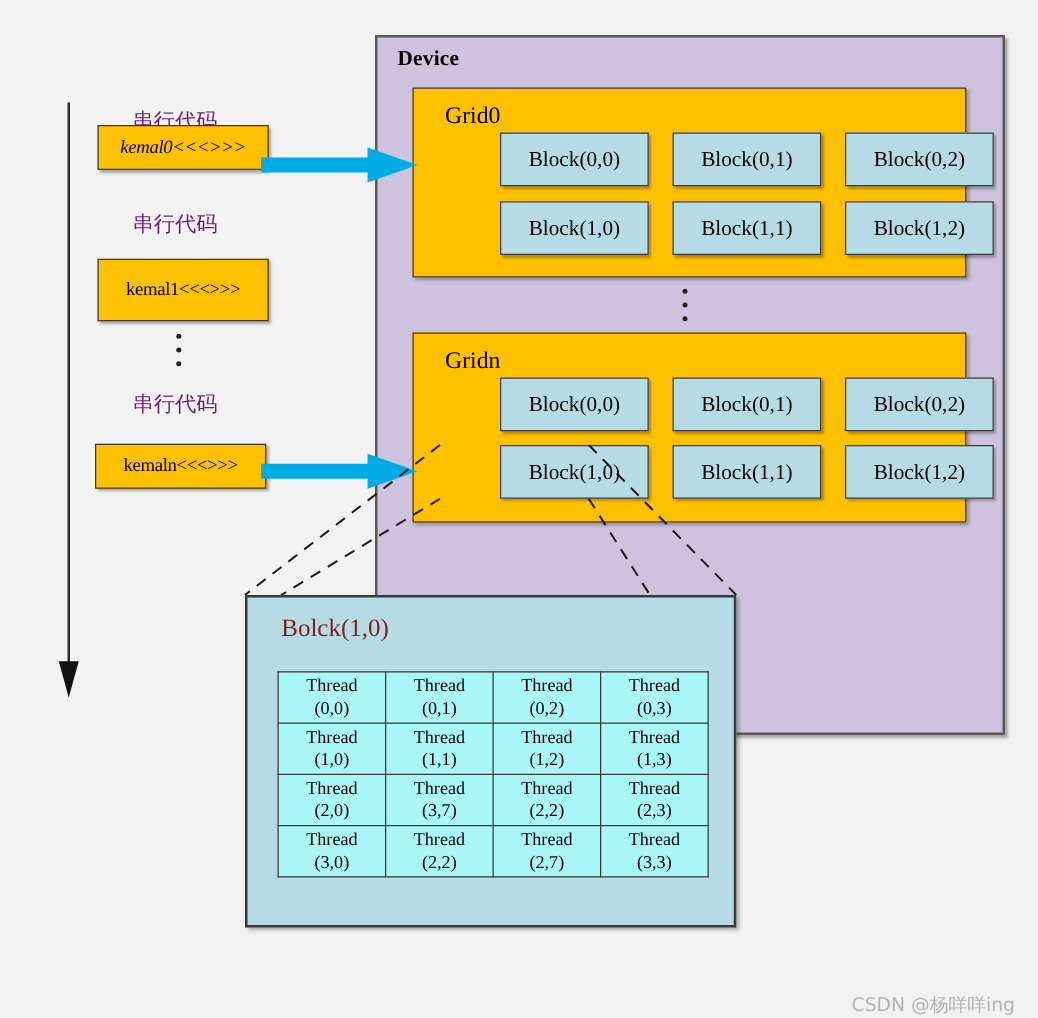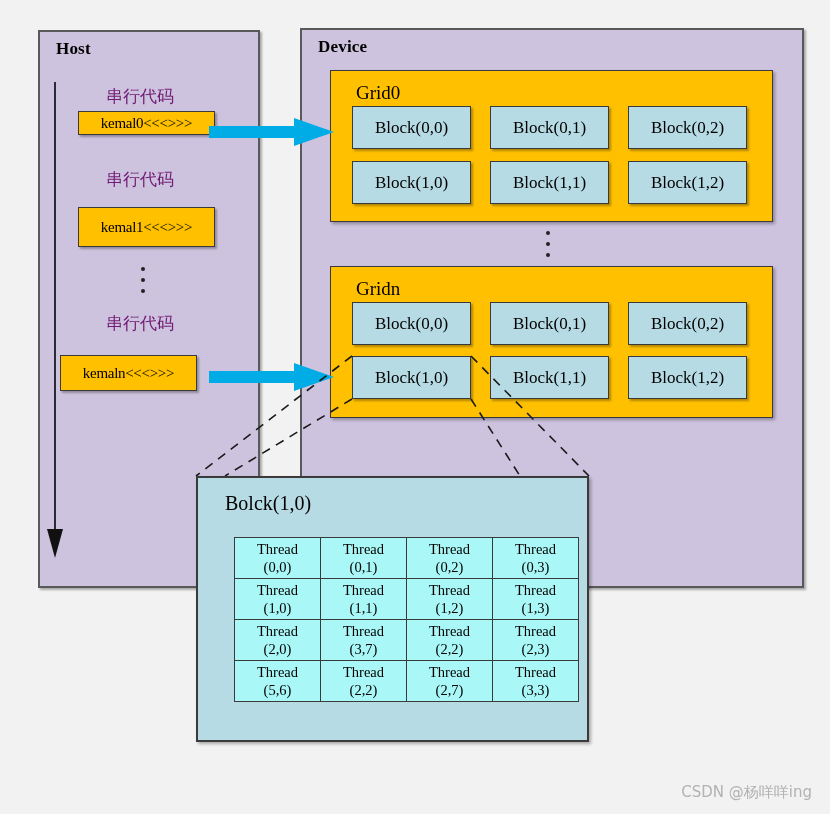--- a/index.html
+++ b/index.html
@@ -107,20 +107,21 @@
     background: #b6dbe4;
     border: 1.5px solid #3a3a3a;
     box-sizing: border-box;
     box-shadow: 2px 2px 2px rgba(0,0,0,0.30);
     display: flex;
     align-items: center;
     justify-content: center;
     font-size: 17px;
     color: #000;
     white-space: nowrap;
+    margin-left: 48px;
   }
 
   
   .blue-arrow { position: absolute; }
 
   
   #connectors { position: absolute; left: 0; top: 0; width: 830px; height: 814px; pointer-events: none; }
 
   
   #detail-box {
@@ -132,84 +133,80 @@
     background: #b6dbe4;
     border: 2px solid #3a3a3a;
     box-sizing: border-box;
     box-shadow: 2px 2px 3px rgba(0,0,0,0.30);
   }
   #detail-title {
     position: absolute;
     left: 27px;
     top: 14px;
     font-size: 20px;
-    color: #000000;
+    color: #7f1d1d;
   }
   #thread-table {
     position: absolute;
     left: 222px;
     top: 537px;
     border-collapse: collapse;
     table-layout: fixed;
     width: 341px;
-    margin-left: 12px;
   }
   #thread-table td {
     background: #aaf7f7;
     border: 1.5px solid #3a3a3a;
     width: 85px;
     height: 40px;
     text-align: center;
     vertical-align: middle;
     font-size: 14.5px;
     line-height: 18px;
     color: #000;
     padding: 0;
   }
   #thread-table td span { display: block; }
 
   
   #watermark {
     position: absolute;
     right: 18px;
-    bottom: 12px;
+    bottom: 0;
     font-family: "DejaVu Sans", "Liberation Sans", sans-serif;
     font-size: 15px;
     color: #b2b2b2;
     white-space: nowrap;
   }
 </style>
 </head>
 <body>
 
 <div id="canvas">
 
-  <div class="panel" id="host-panel">
-    <div class="panel-title">Host</div>
-  </div>
 
   <svg id="host-flow-arrow" width="18" height="485" viewBox="0 0 18 485">
     <line x1="9" y1="2" x2="9" y2="455" stroke="#2b2b36" stroke-width="2"></line>
     <polygon points="9,478 1,449 17,449" fill="#111"></polygon>
   </svg>
 
   <div class="serial-label" style="left:106px; top:85px;">串行代码</div>
-  <div class="kernel-box" style="left:78px; top:111px; width:137px; height:24px;">kemal0&lt;&lt;&lt;&gt;&gt;&gt;</div>
+  <div class="kernel-box" style="left:78px; top:100px; width:137px; height:36px;font-style:italic;">kemal0&lt;&lt;&lt;&gt;&gt;&gt;</div>
 
   <div class="serial-label" style="left:106px; top:168px;">串行代码</div>
-  <div class="kernel-box" style="left:78px; top:207px; width:137px; height:40px;">kemal1&lt;&lt;&lt;&gt;&gt;&gt;</div>
+  <div class="kernel-box" style="left:78px; top:207px; width:137px; height:50px;">kemal1&lt;&lt;&lt;&gt;&gt;&gt;</div>
 
   <div class="vdots" style="left:141px; top:267px;">
     <i></i>
       <i></i>
       <i></i>
   </div>
 
   <div class="serial-label" style="left:106px; top:312px;">串行代码</div>
-  <div class="kernel-box" style="left:60px; top:355px; width:137px; height:36px;">kemaln&lt;&lt;&lt;&gt;&gt;&gt;</div>
+  <div class="kernel-box" style="left:76px; top:355px; width:137px; height:36px;">kemaln&lt;&lt;&lt;&gt;&gt;&gt;</div>
 
   <div class="panel" id="device-panel">
     <div class="panel-title">Device</div>
   </div>
 
   <div class="grid-box" id="grid0">
     <div class="grid-title">Grid0</div>
   </div>
   <div class="block-box" style="left:352px; top:106px; width:119px; height:43px;">Block(0,0)</div>
   <div class="block-box" style="left:490px; top:106px; width:119px; height:43px;">Block(0,1)</div>
@@ -310,21 +307,21 @@
             <span>(2,2)</span>
           </td>
         <td>
             <span>Thread</span>
             <span>(2,3)</span>
           </td>
       </tr>
       <tr>
         <td>
             <span>Thread</span>
-            <span>(5,6)</span>
+            <span>(3,0)</span>
           </td>
         <td>
             <span>Thread</span>
             <span>(2,2)</span>
           </td>
         <td>
             <span>Thread</span>
             <span>(2,7)</span>
           </td>
         <td>

